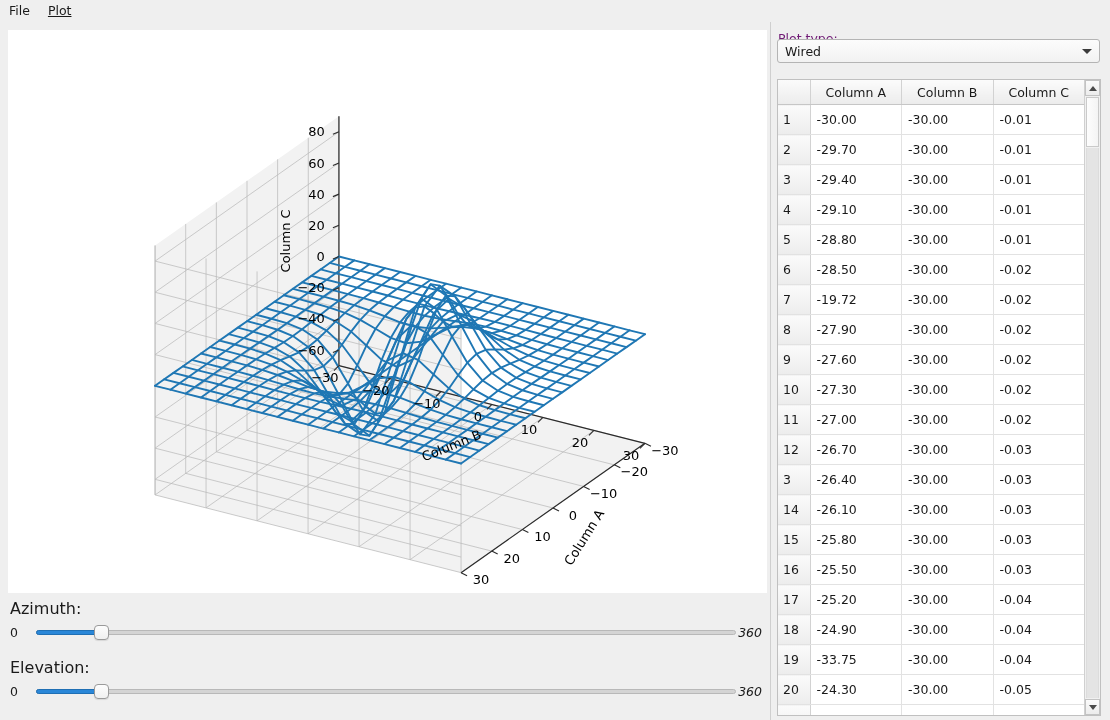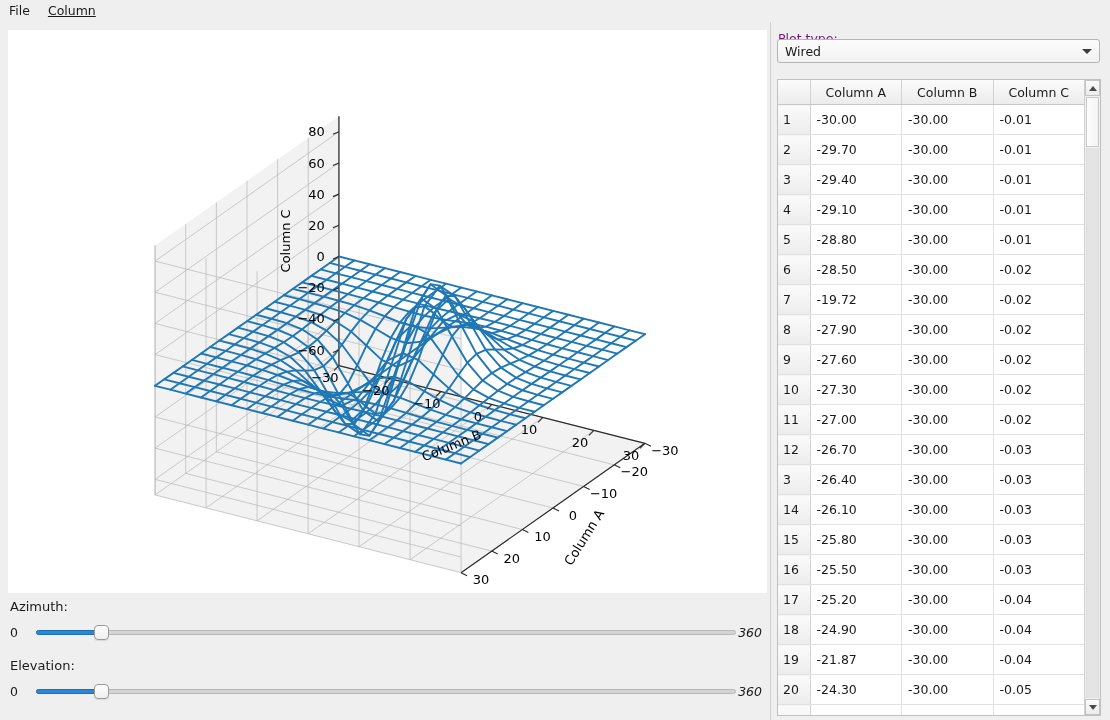--- a/index.html
+++ b/index.html
@@ -51,21 +51,21 @@
     width: 759px; height: 563px;
     background: #ffffff;
     overflow: hidden;
   }
   .canvas-wrap svg { display: block; }
 
   .slider-block { position: absolute; left: 0; width: 770px; }
   .slider-label {
     position: absolute;
     left: 10px;
-    font-size: 13px;
+    font-size: 16px;
     color: #1a1a1a;
     white-space: nowrap;
   }
   .slider-row {
     position: absolute;
     left: 8px;
     width: 756px;
     height: 20px;
     display: flex;
     align-items: center;
@@ -267,21 +267,21 @@
 </head>
 <body>
 
 <div id="app">
 
   <div class="menubar">
     <div class="menu-item">
       <span>File</span>
     </div>
     <div class="menu-item mnem">
-      <span class="mnem-first">Column</span>
+      <span class="mnem-first">Plot</span>
     </div>
   </div>
 
   <div class="left-panel">
 
     <div class="canvas-wrap">
       <svg id="plot3d" width="759" height="563" viewBox="0 0 759 563" xmlns="http://www.w3.org/2000/svg">
         <rect x="0" y="0" width="759" height="563" fill="#ffffff"></rect>
         <g id="panes">
             <polygon points="330.93,335.60 636.94,413.31 453.07,542.64 147.06,464.93" fill="#f2f2f2" stroke="none" stroke-width="0.8"></polygon>
@@ -598,21 +598,21 @@
               <td>-0.04</td>
             </tr>
             <tr>
               <td class="rowhdr">18</td>
               <td>-24.90</td>
               <td>-30.00</td>
               <td>-0.04</td>
             </tr>
             <tr>
               <td class="rowhdr">19</td>
-              <td>-21.87</td>
+              <td>-33.75</td>
               <td>-30.00</td>
               <td>-0.04</td>
             </tr>
             <tr>
               <td class="rowhdr">20</td>
               <td>-24.30</td>
               <td>-30.00</td>
               <td>-0.05</td>
             </tr>
             <tr>

